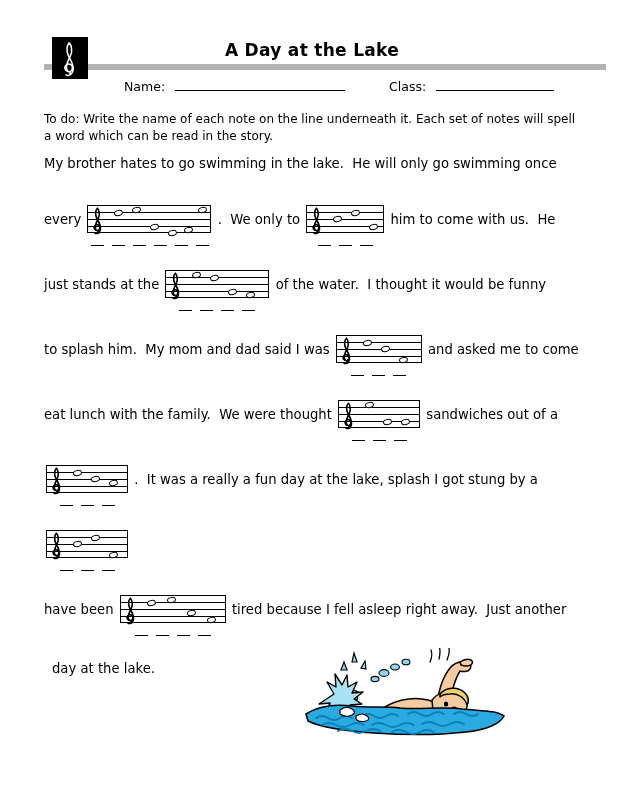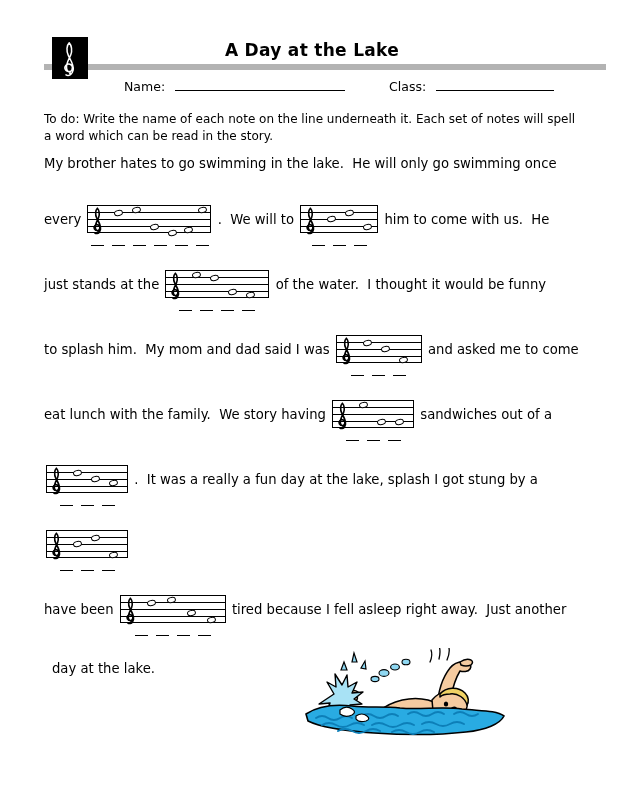--- a/index.html
+++ b/index.html
@@ -260,21 +260,21 @@
                   <circle cx="0.5" cy="20" r="2.2" fill="#000" stroke="none"></circle>
                 </g>
               </svg>
             </span>
             <span class="note" style="left: 26px; top: 4px;"></span>
             <span class="note" style="left: 44px; top: 0.8px;"></span>
             <span class="note" style="left: 62px; top: 17.5px;"></span>
             <span class="note" style="left: 80px; top: 24px;"></span>
             <span class="note" style="left: 96px; top: 20.8px;"></span>
             <span class="note" style="left: 110px; top: 0.8px;"></span>
-          </span><span class="blanks" style="top: 30px;"><span class="blank"></span><span class="blank"></span><span class="blank"></span><span class="blank"></span><span class="blank"></span><span class="blank"></span></span></span><span class="seg"> .  We will to </span><span class="staffwrap"><span class="staff" style="display: block; width: 78px;">
+          </span><span class="blanks" style="top: 30px;"><span class="blank"></span><span class="blank"></span><span class="blank"></span><span class="blank"></span><span class="blank"></span><span class="blank"></span></span></span><span class="seg"> .  We only to </span><span class="staffwrap"><span class="staff" style="display: block; width: 78px;">
             <span class="sline l2"></span>
             <span class="sline l3"></span>
             <span class="sline l4"></span>
             <span class="clef">
               <svg viewBox="0 0 16 46" width="16" height="46">
                 <g transform="translate(8,23) scale(0.62)" fill="none" stroke="#000" stroke-width="2.6" stroke-linecap="round" stroke-linejoin="round">
                   <path d="M 0,17 C -6,17 -8,12 -5,9 C -2,6 3,8 3,12 C 3,17 -2,20 -4,14 C -6,8 -1,1 1,-4 C 3,-9 2,-16 -1,-19 C -4,-16 -5,-9 -2,-3 C 1,3 5,9 4,15 C 3,21 -2,23 -5,21"></path>
                   <circle cx="0.5" cy="20" r="2.2" fill="#000" stroke="none"></circle>
                 </g>
               </svg>
@@ -309,21 +309,21 @@
                 <g transform="translate(8,23) scale(0.62)" fill="none" stroke="#000" stroke-width="2.6" stroke-linecap="round" stroke-linejoin="round">
                   <path d="M 0,17 C -6,17 -8,12 -5,9 C -2,6 3,8 3,12 C 3,17 -2,20 -4,14 C -6,8 -1,1 1,-4 C 3,-9 2,-16 -1,-19 C -4,-16 -5,-9 -2,-3 C 1,3 5,9 4,15 C 3,21 -2,23 -5,21"></path>
                   <circle cx="0.5" cy="20" r="2.2" fill="#000" stroke="none"></circle>
                 </g>
               </svg>
             </span>
             <span class="note" style="left: 26px; top: 4px;"></span>
             <span class="note" style="left: 44px; top: 10.4px;"></span>
             <span class="note" style="left: 62px; top: 20.8px;"></span>
           </span><span class="blanks" style="top: 30px;"><span class="blank"></span><span class="blank"></span><span class="blank"></span></span></span><span class="seg"> and asked me to come</span></div>
-      <div class="line"><span class="seg">eat lunch with the family.  We story having </span><span class="staffwrap"><span class="staff" style="display: block; width: 82px;">
+      <div class="line"><span class="seg">eat lunch with the family.  We were thought </span><span class="staffwrap"><span class="staff" style="display: block; width: 82px;">
             <span class="sline l2"></span>
             <span class="sline l3"></span>
             <span class="sline l4"></span>
             <span class="clef">
               <svg viewBox="0 0 16 46" width="16" height="46">
                 <g transform="translate(8,23) scale(0.62)" fill="none" stroke="#000" stroke-width="2.6" stroke-linecap="round" stroke-linejoin="round">
                   <path d="M 0,17 C -6,17 -8,12 -5,9 C -2,6 3,8 3,12 C 3,17 -2,20 -4,14 C -6,8 -1,1 1,-4 C 3,-9 2,-16 -1,-19 C -4,-16 -5,-9 -2,-3 C 1,3 5,9 4,15 C 3,21 -2,23 -5,21"></path>
                   <circle cx="0.5" cy="20" r="2.2" fill="#000" stroke="none"></circle>
                 </g>
               </svg>

